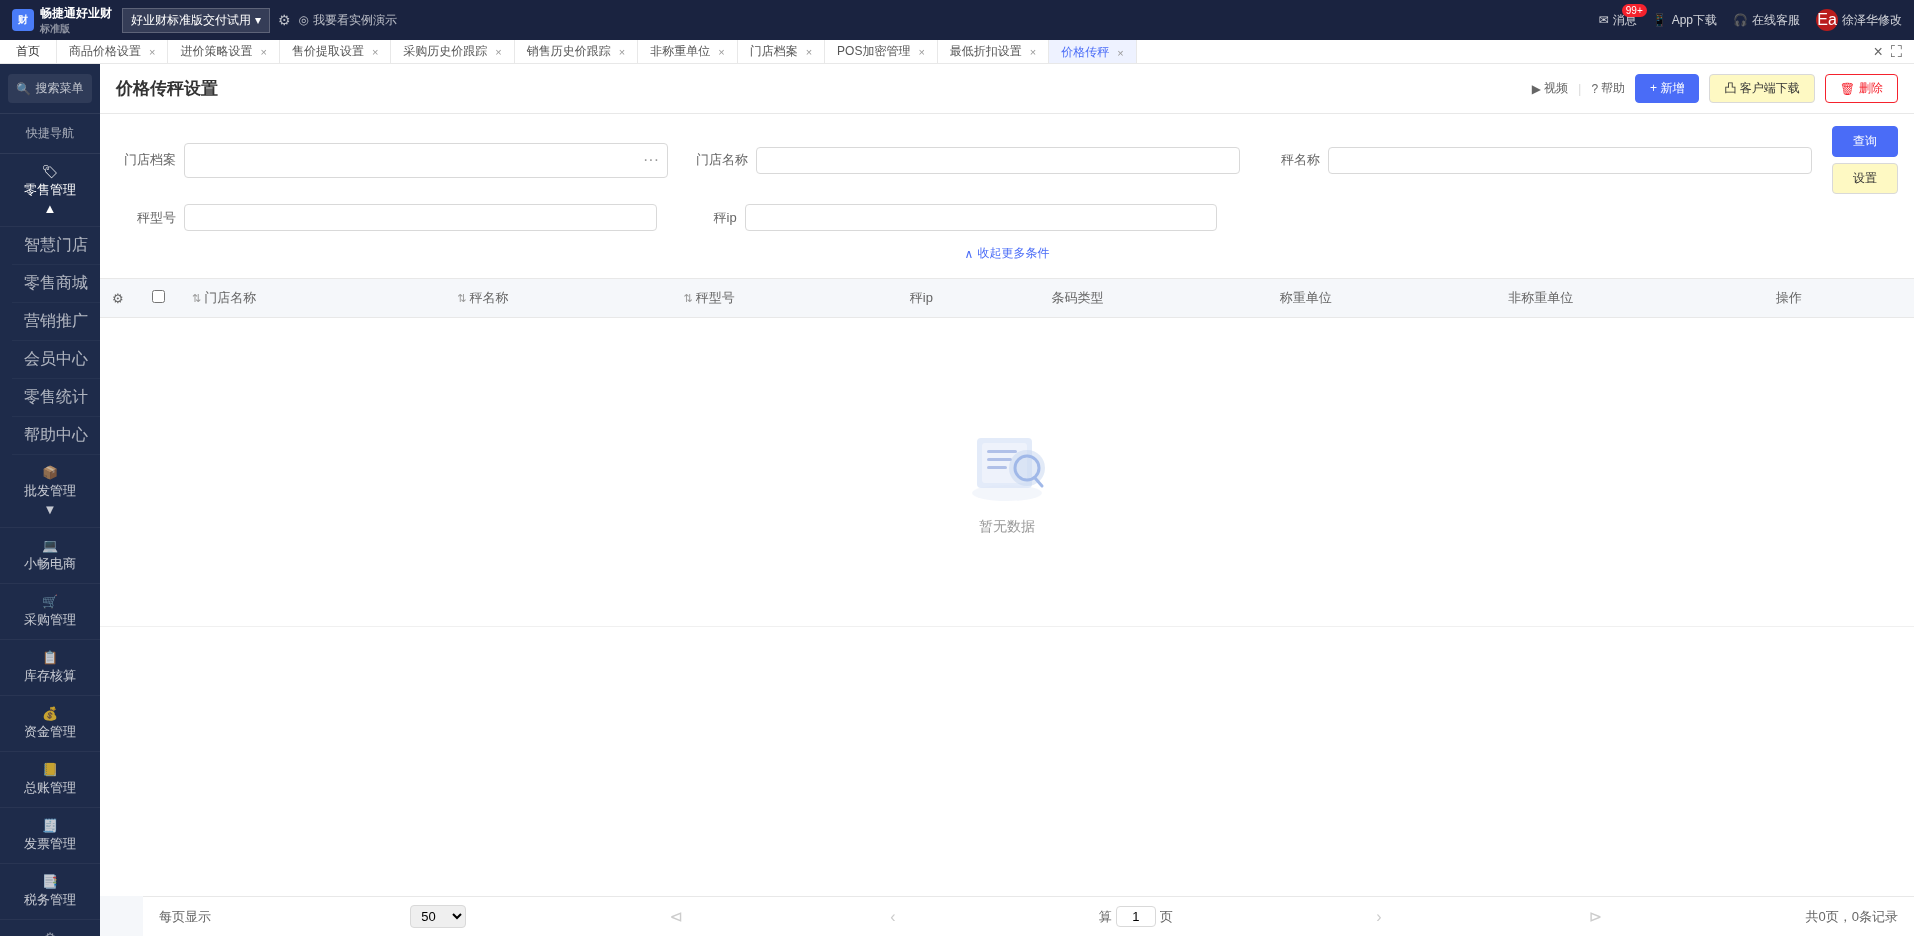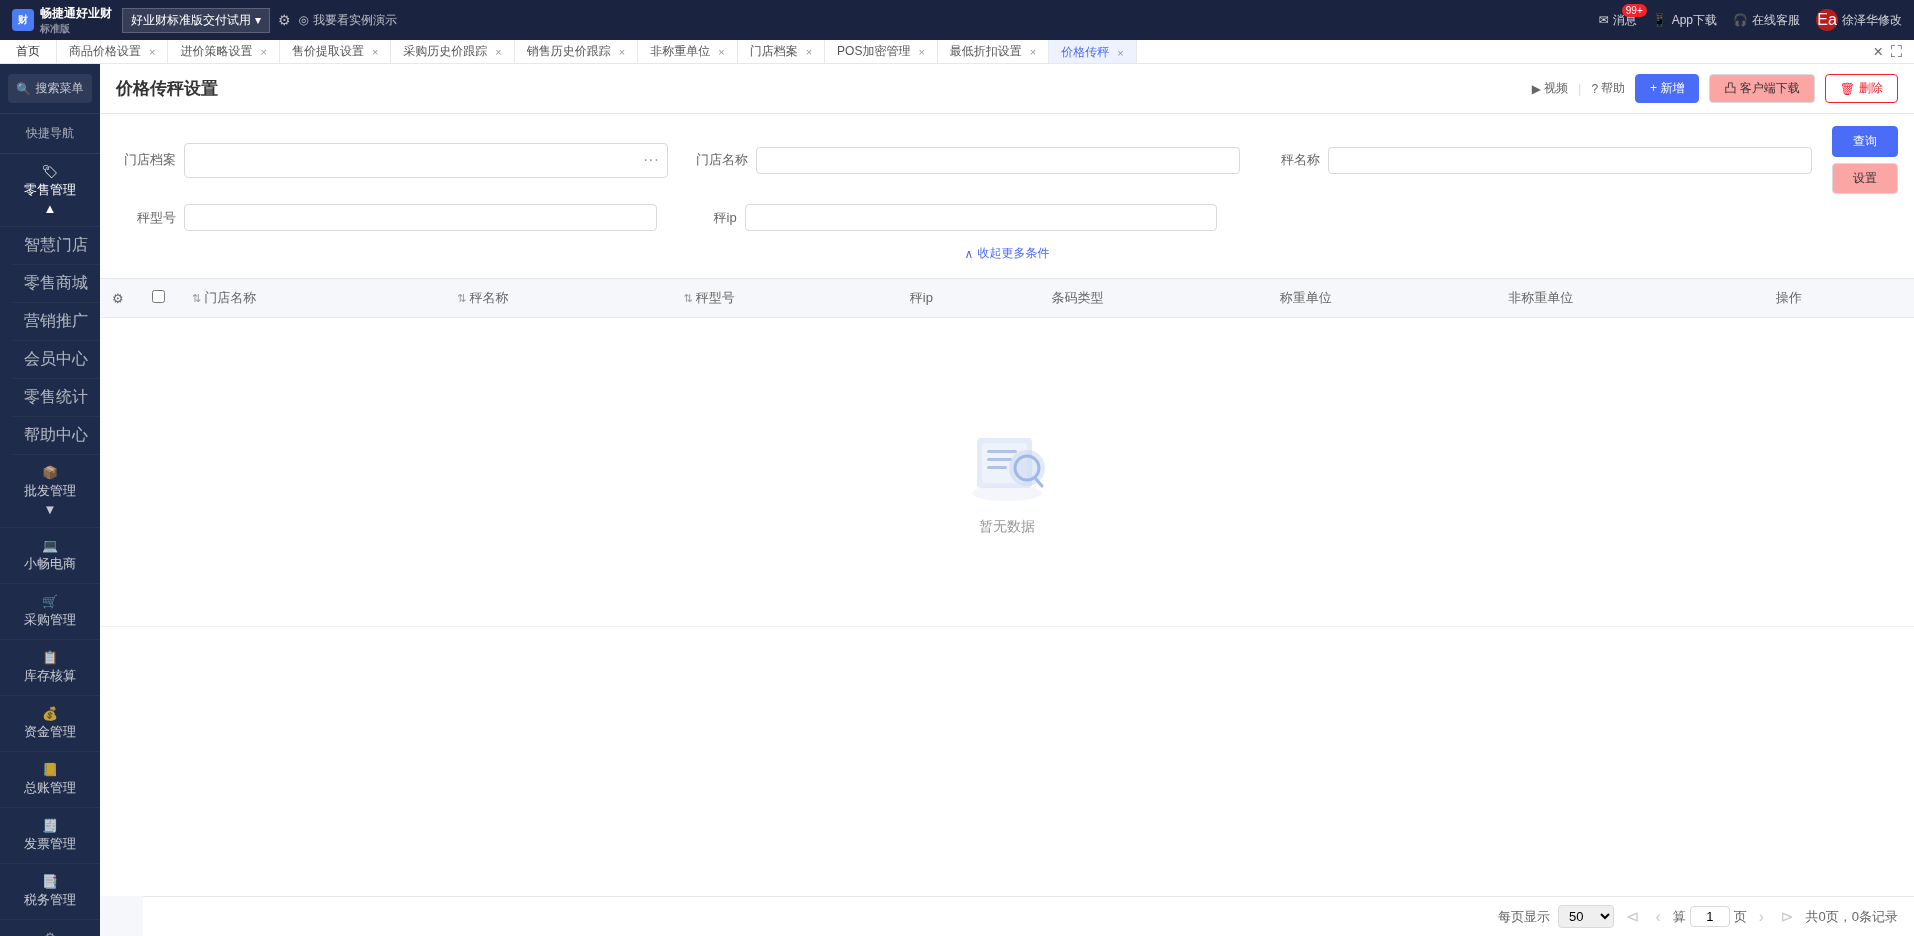--- a/index.html
+++ b/index.html
@@ -46,21 +46,21 @@
     .content-area { flex: 1; display: flex; flex-direction: column; overflow: hidden; background: #f5f7fa; }
 
     
     .page-header { background: #fff; padding: 10px 16px; display: flex; align-items: center; justify-content: space-between; border-bottom: 1px solid #e8e8e8; flex-shrink: 0; }
     .page-title { font-size: 17px; font-weight: 600; color: #333; }
     .header-actions { display: flex; align-items: center; gap: 10px; }
     .header-link { color: #666; font-size: 12px; display: flex; align-items: center; gap: 3px; cursor: pointer; }
     .header-divider { color: #ddd; }
     .btn { padding: 5px 14px; border-radius: 4px; font-size: 12px; cursor: pointer; border: 1px solid; display: flex; align-items: center; gap: 4px; }
     .btn-primary { background: #4a6cf7; color: white; border-color: #4a6cf7; }
-    .btn-default { background: #fca5a5; color: #333; border-color: #d9d9d9; text-align: right; }
+    .btn-default { background: #fef9c3; color: #333; border-color: #d9d9d9; text-align: right; }
     .btn-danger { background: white; color: #f5222d; border-color: #f5222d; }
 
     
     .filter-area { background: #fff; padding: 12px 16px; border-bottom: 1px solid #e8e8e8; flex-shrink: 0; }
     .filter-row { display: flex; align-items: center; gap: 20px; margin-bottom: 10px; }
     .filter-item { display: flex; align-items: center; gap: 8px; flex: 1; }
     .filter-label { color: #666; font-size: 13px; white-space: nowrap; min-width: 60px; text-align: right; }
     .filter-input { flex: 1; border: 1px solid #d9d9d9; border-radius: 4px; padding: 5px 8px; font-size: 13px; color: #333; outline: none; }
     .filter-dots { color: #999; cursor: pointer; font-size: 16px; }
     .collapse-btn { display: flex; align-items: center; justify-content: center; gap: 4px; color: #4a6cf7; font-size: 12px; cursor: pointer; padding: 4px; }
@@ -71,21 +71,21 @@
     .data-table th { background: #f5f7fa; border-bottom: 1px solid #e8e8e8; padding: 10px 12px; font-size: 13px; color: #666; font-weight: 500; text-align: left; white-space: nowrap; }
     .data-table th.sortable { cursor: pointer; }
     .data-table th.sortable::before { content: '⇅ '; font-size: 11px; color: #999; }
     .data-table td { border-bottom: 1px solid #f0f0f0; padding: 10px 12px; font-size: 13px; color: #333; }
     .th-checkbox { width: 40px; text-align: center; }
     .th-settings { width: 40px; text-align: center; }
     .empty-state { display: flex; flex-direction: column; align-items: center; justify-content: center; padding: 80px 0; }
     .empty-text { color: #999; font-size: 14px; }
 
     
-    .pagination-bar { background: #fff; border-top: 1px solid #e8e8e8; padding: 8px 16px; display: flex; align-items: center; justify-content: flex-end; gap: 8px; flex-shrink: 0; margin-left: 43px; }
+    .pagination-bar { background: #fff; border-top: 1px solid #e8e8e8; padding: 8px 16px; display: flex; align-items: center; justify-content: space-between; gap: 8px; flex-shrink: 0; margin-left: 43px; }
     .page-size-label { color: #666; font-size: 13px; }
     .page-size-select { border: 1px solid #d9d9d9; border-radius: 4px; padding: 2px 6px; font-size: 13px; }
     .page-nav-btn { border: none; background: none; color: #666; cursor: pointer; padding: 2px 4px; font-size: 16px; }
     .page-nav-btn:disabled { color: #ccc; cursor: not-allowed; }
     .page-input-wrap { display: flex; align-items: center; gap: 4px; color: #666; font-size: 13px; }
     .page-input { width: 40px; border: 1px solid #d9d9d9; border-radius: 4px; padding: 2px 4px; text-align: center; font-size: 13px; }
     .page-info { color: #666; font-size: 13px; }
 
     
     .empty-illustration { width: 100px; height: 100px; margin-bottom: 10px; }

